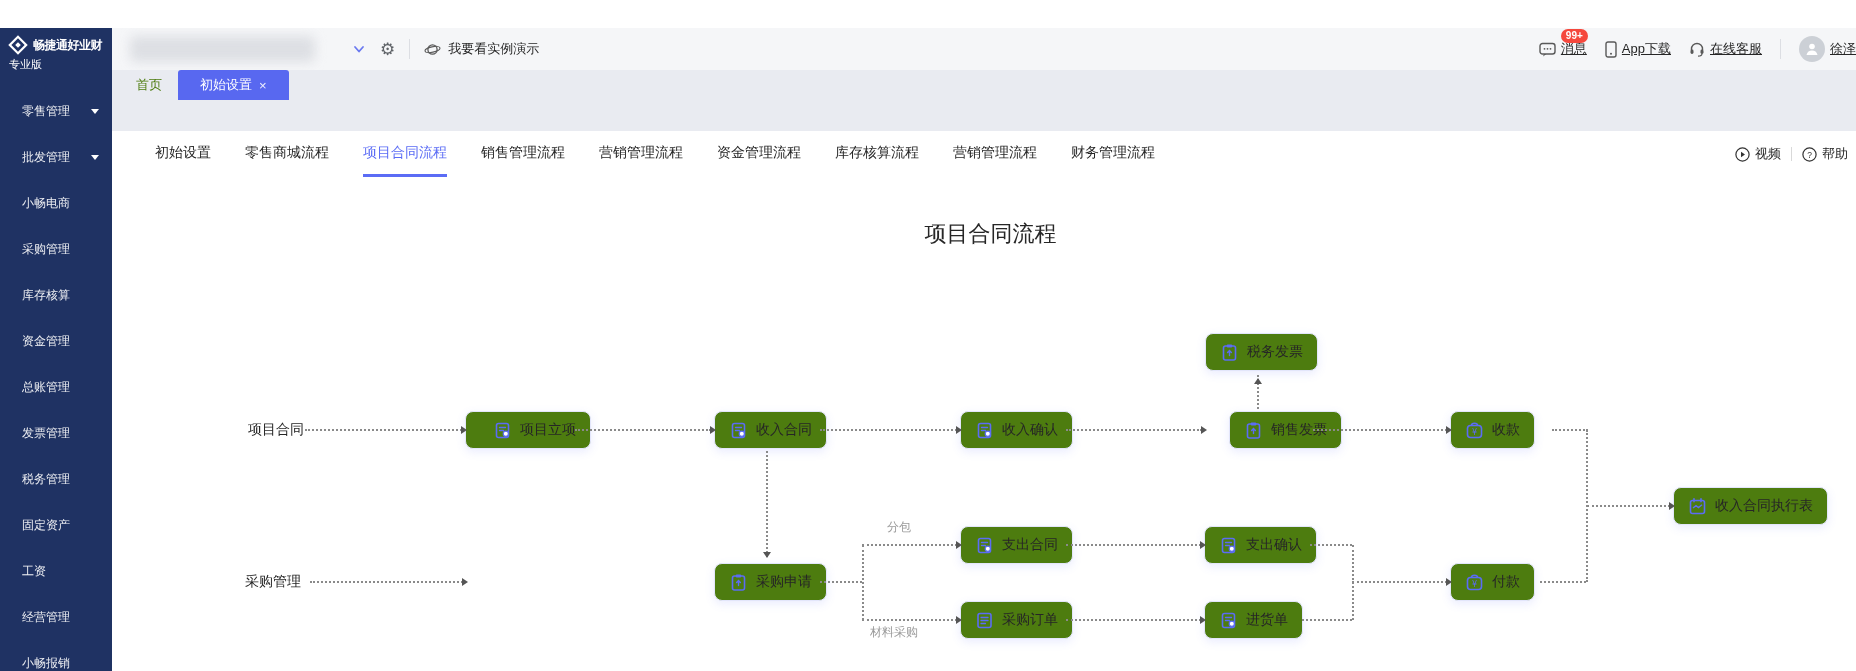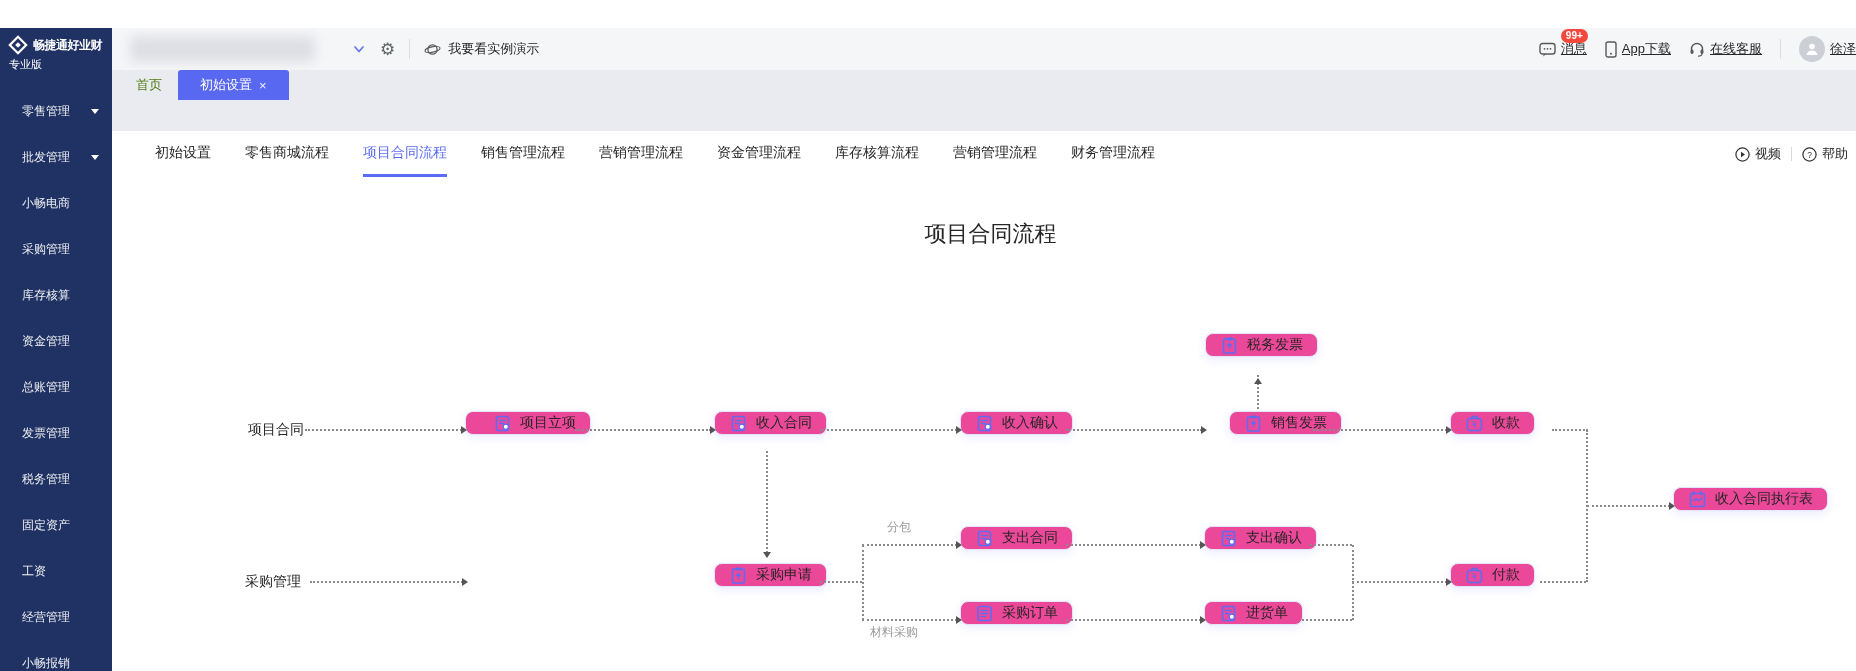--- a/index.html
+++ b/index.html
@@ -36,21 +36,21 @@
   #card{position:absolute;left:125px;top:131px;width:1731px;height:540px;background:#fff;}
   #flow-tabs{position:absolute;left:0;top:0;height:46px;display:flex;align-items:stretch;padding-left:30px;gap:34px;}
   .ftab{display:flex;align-items:center;font-size:14px;color:#262626;cursor:pointer;border-bottom:3px solid transparent;box-sizing:border-box;white-space:nowrap;}
   .ftab.sel{color:#5b6cf5;border-bottom-color:#5b6cf5;}
   #aux-links{position:absolute;right:8px;top:0;height:46px;display:flex;align-items:center;gap:10px;font-size:13px;color:#262626;}
   .aux{display:flex;align-items:center;gap:5px;cursor:pointer;}
   .aux-div{width:1px;height:14px;background:#d9d9d9;}
   #flow-title{position:absolute;left:50%;top:88px;transform:translateX(-50%);font-size:22px;font-weight:500;color:#262626;}
   
   #flow{position:absolute;left:0;top:0;right:0;bottom:0;}
-  .node{position:absolute;height:24px;display:inline-flex;align-items:center;gap:8px;padding:0 14px;background:#ec4899;
+  .node{position:absolute;height:38px;display:inline-flex;align-items:center;gap:8px;padding:0 14px;background:#4d7c0f;
         border:1px solid #e3e6fb;border-radius:8px;box-shadow:0 3px 10px rgba(95,110,245,.13);font-size:14px;color:#262626;
         white-space:nowrap;box-sizing:border-box;cursor:pointer;}
   .row-label{position:absolute;font-size:14px;color:#262626;white-space:nowrap;}
   .branch-label{position:absolute;font-size:12px;color:#9a9a9a;white-space:nowrap;}
   .line-h{position:absolute;border-top:2px dotted #8a8a8a;height:0;}
   .line-v{position:absolute;border-left:2px dotted #8a8a8a;width:0;}
   .arr{position:absolute;width:0;height:0;border:4px solid transparent;}
 </style>
 </head>
 <body>

